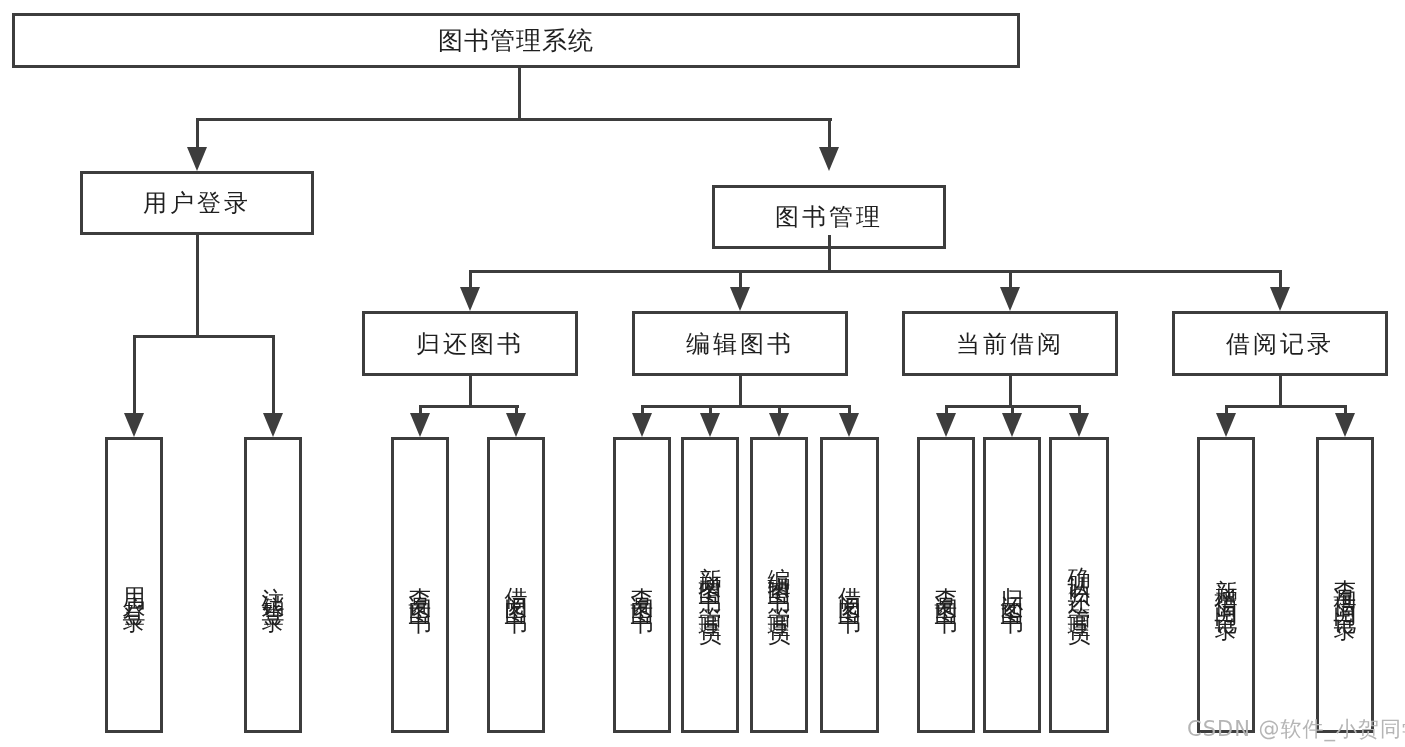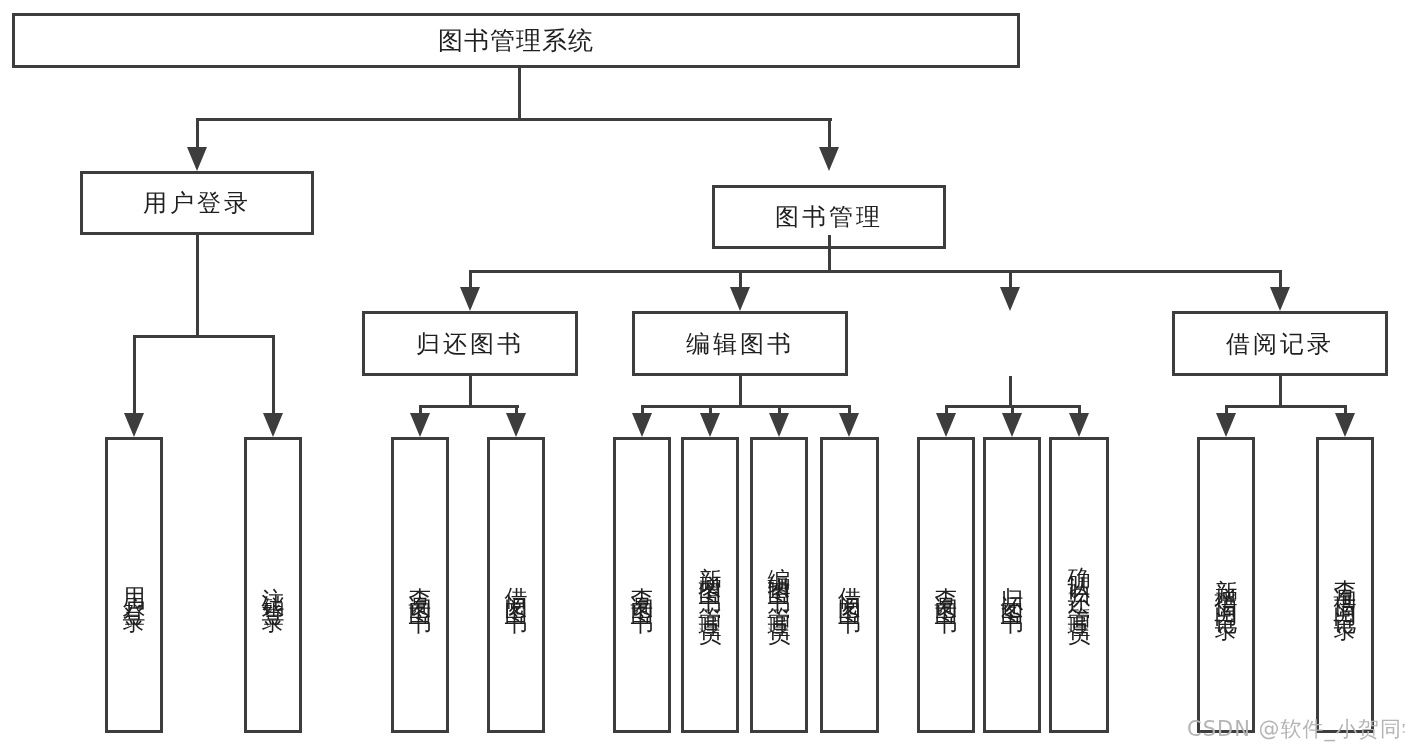--- a/index.html
+++ b/index.html
@@ -39,20 +39,21 @@
   <div class="box title" style="left:12px; top:13px; width:1008px; height:55px;">图书管理系统</div>
 
   <div class="box" style="left:80px; top:171px; width:234px; height:64px;">用户登录</div>
 
   <div class="box" style="left:712px; top:185px; width:234px; height:64px;">图书管理</div>
 
   <div class="box" style="left:362px; top:311px; width:216px; height:65px;">归还图书</div>
 
   <div class="box" style="left:632px; top:311px; width:216px; height:65px;">编辑图书</div>
 
+  <div class="box" style="left:902px; top:311px; width:216px; height:65px;">当前借阅</div>
 
   <div class="box" style="left:1172px; top:311px; width:216px; height:65px;">借阅记录</div>
 
   <div class="box leaf" style="left:105px; top:437px; width:58px; height:296px;">用户登录</div>
 
   <div class="box leaf" style="left:244px; top:437px; width:58px; height:296px;">注销登录</div>
 
   <div class="box leaf" style="left:391px; top:437px; width:58px; height:296px;">查询图书</div>
 
   <div class="box leaf" style="left:487px; top:437px; width:58px; height:296px;">借阅图书</div>

